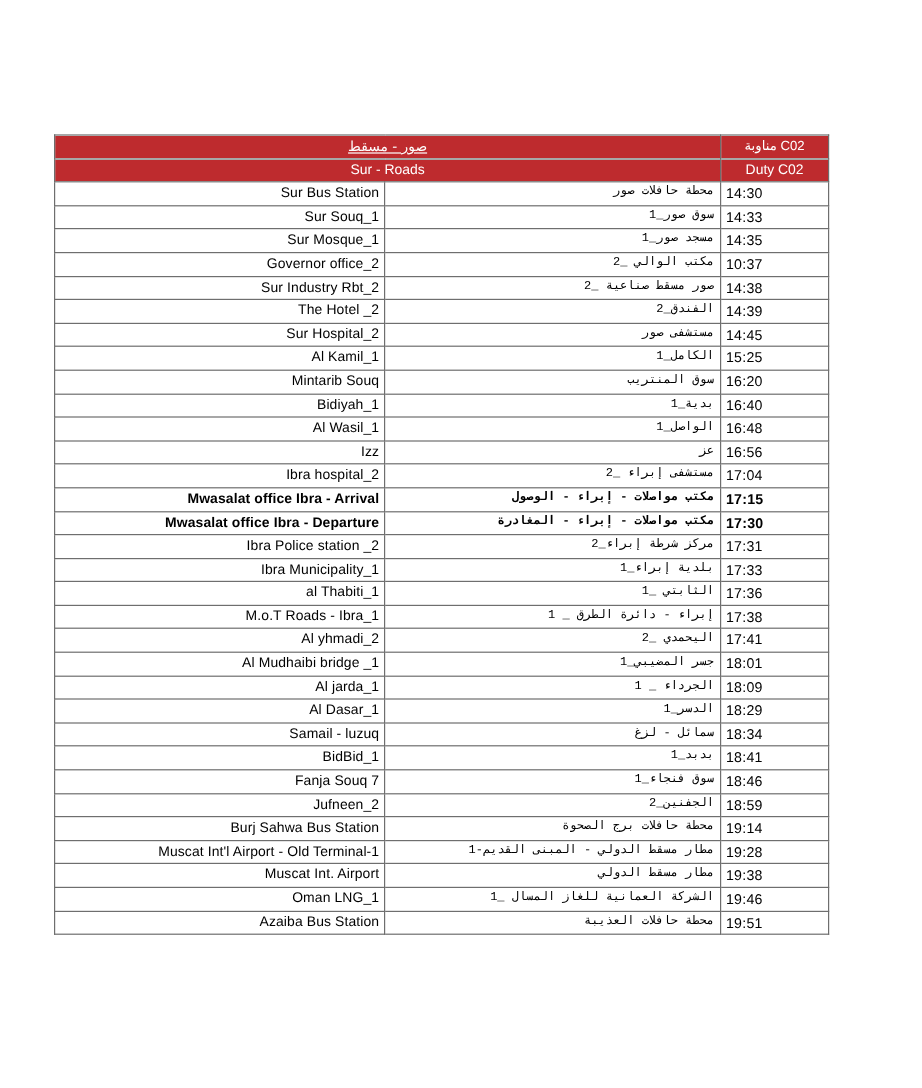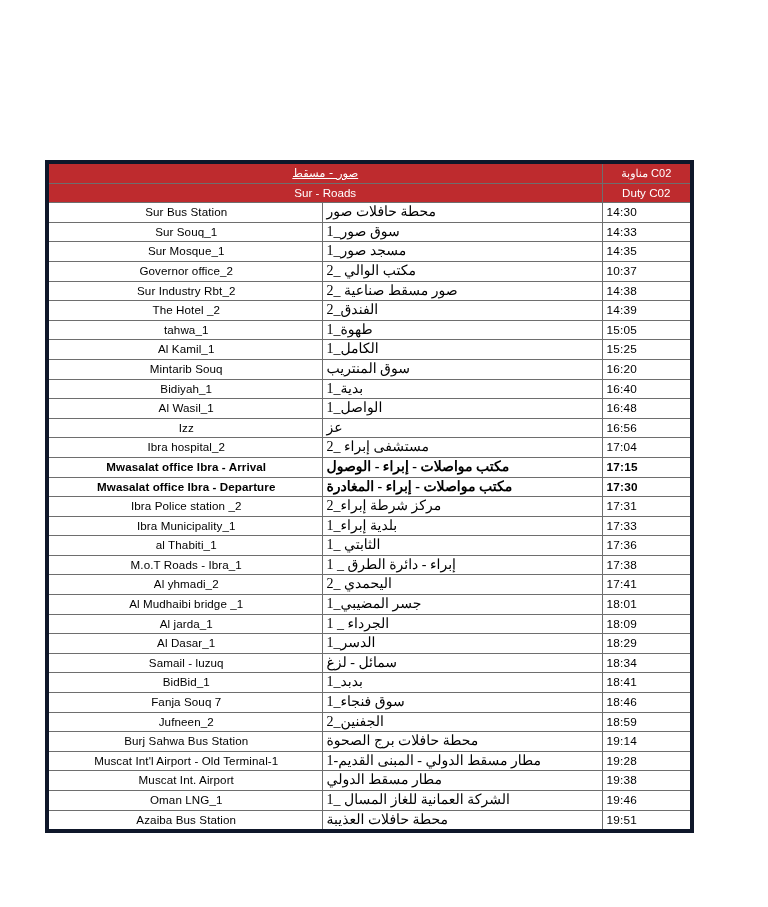--- a/index.html
+++ b/index.html
@@ -23,22 +23,21 @@
   .timetable-wrap {
     position: absolute;
     left: 45px;
     top: 112px;
     width: 645px;
   }
   table.timetable {
     border-collapse: collapse;
     table-layout: fixed;
     width: 645px;
-    border: 4px solid #0f172a;
-    margin-top: 48px;
+    border: 1px solid #0f172a;
   }
   table.timetable col.c-en    { width: 275px; }
   table.timetable col.c-ar    { width: 280px; }
   table.timetable col.c-time  { width: 90px; }
 
   table.timetable td,
   table.timetable th {
     border: 1px solid #6e6e6e;
     padding: 0 4px;
     height: 18.6px;
@@ -66,30 +65,30 @@
   thead th .underline-txt {
     text-decoration: underline;
   }
   thead th.duty-ar {
     font-family: Liberation Sans, sans-serif;
     font-size: 11px;
   }
 
   
   tbody td.stop-en {
-    text-align: center;
+    text-align: right;
     padding-left: 6px;
     letter-spacing: 0.1px;
   }
   tbody td.stop-ar {
-    text-align: left;
+    text-align: right;
     direction: rtl;
     padding-right: 5px;
-    font-family: Liberation Serif, serif;
-    font-size: 14px;
+    font-family: Liberation Mono, monospace;
+    font-size: 10px;
   }
   tbody td.stop-time {
     text-align: left;
     font-size: 11.8px;
     letter-spacing: 0.2px;
   }
   tbody tr.is-bold td {
     font-weight: bold;
   }
 </style>
@@ -139,23 +138,23 @@
             <td class="stop-en">Sur Industry Rbt_2</td>
             <td class="stop-ar">صور مسقط صناعية _2</td>
             <td class="stop-time">14:38</td>
           </tr>
           <tr>
             <td class="stop-en">The Hotel _2</td>
             <td class="stop-ar">الفندق_2</td>
             <td class="stop-time">14:39</td>
           </tr>
           <tr>
-            <td class="stop-en">tahwa_1</td>
-            <td class="stop-ar">طهوة_1</td>
-            <td class="stop-time">15:05</td>
+            <td class="stop-en">Sur Hospital_2</td>
+            <td class="stop-ar">مستشفى صور</td>
+            <td class="stop-time">14:45</td>
           </tr>
           <tr>
             <td class="stop-en">Al Kamil_1</td>
             <td class="stop-ar">الكامل_1</td>
             <td class="stop-time">15:25</td>
           </tr>
           <tr>
             <td class="stop-en">Mintarib Souq</td>
             <td class="stop-ar">سوق المنتريب</td>
             <td class="stop-time">16:20</td>

